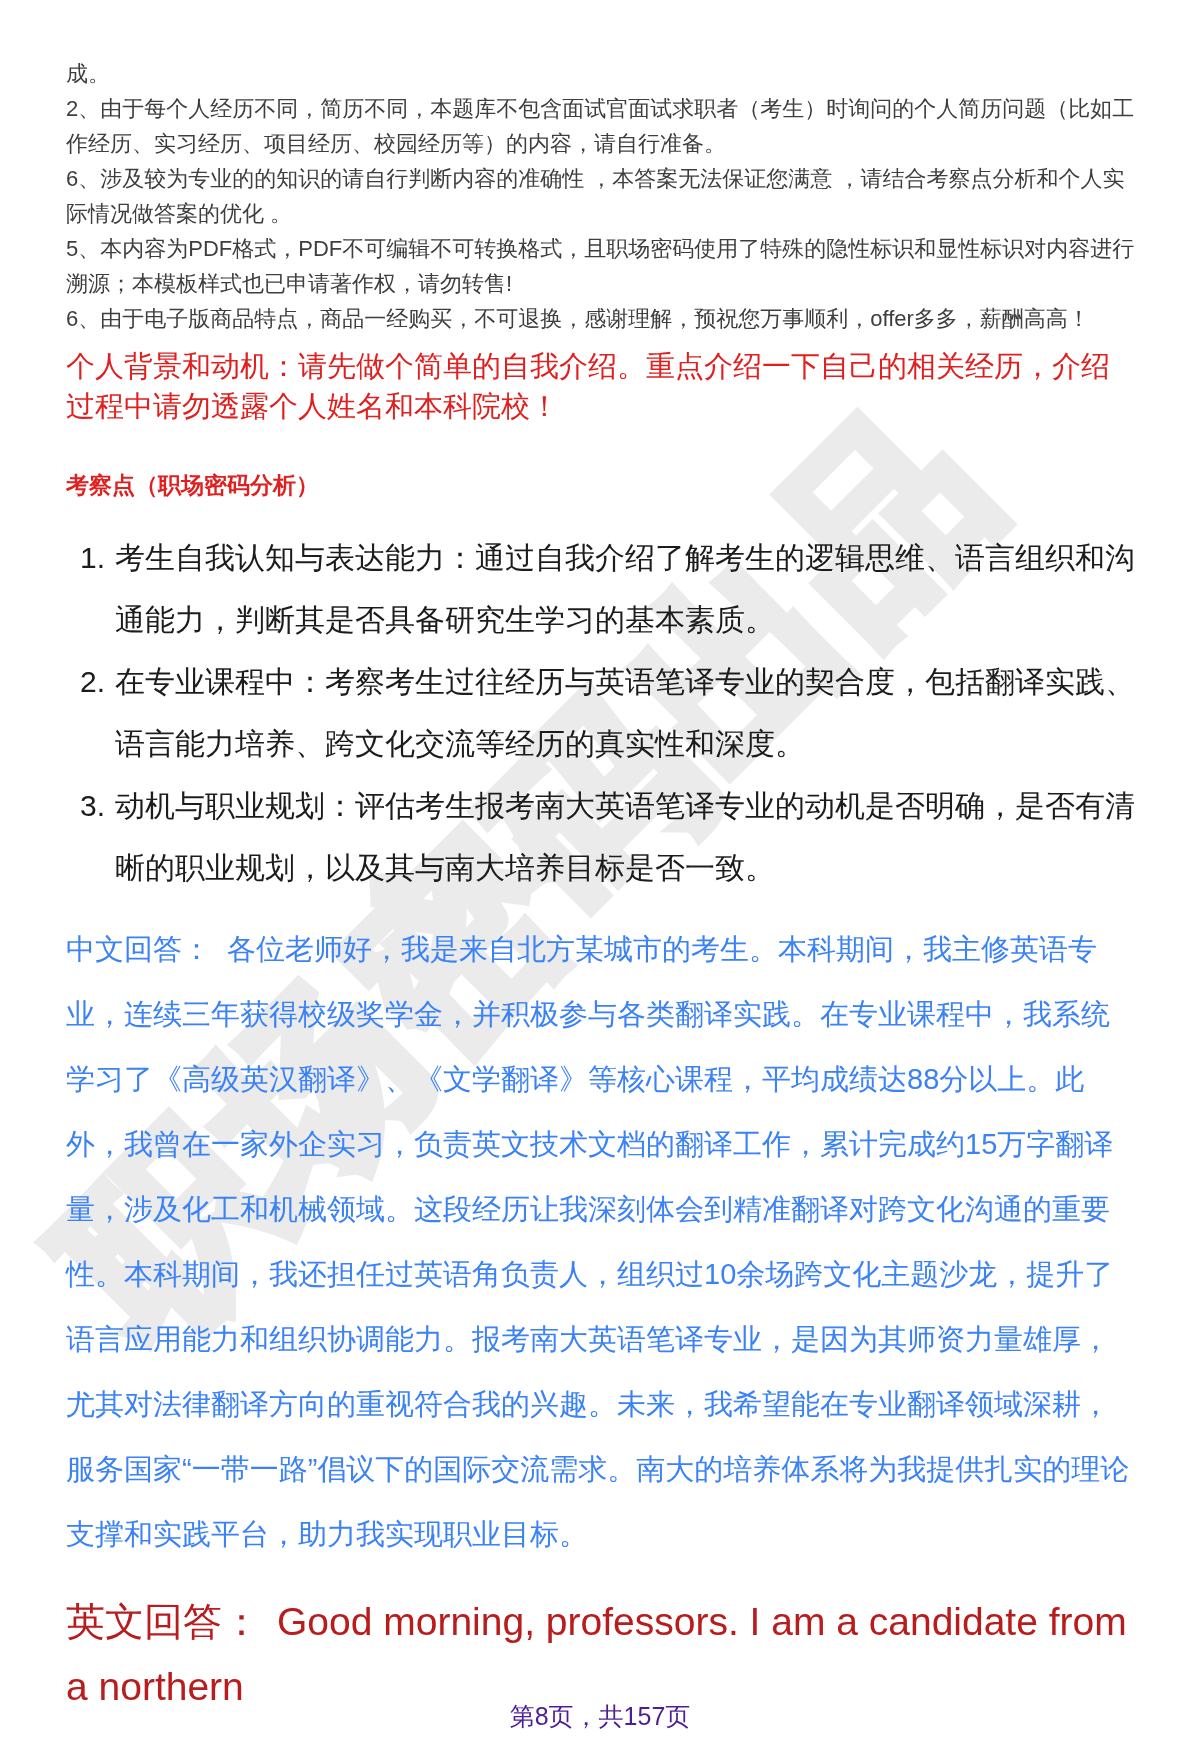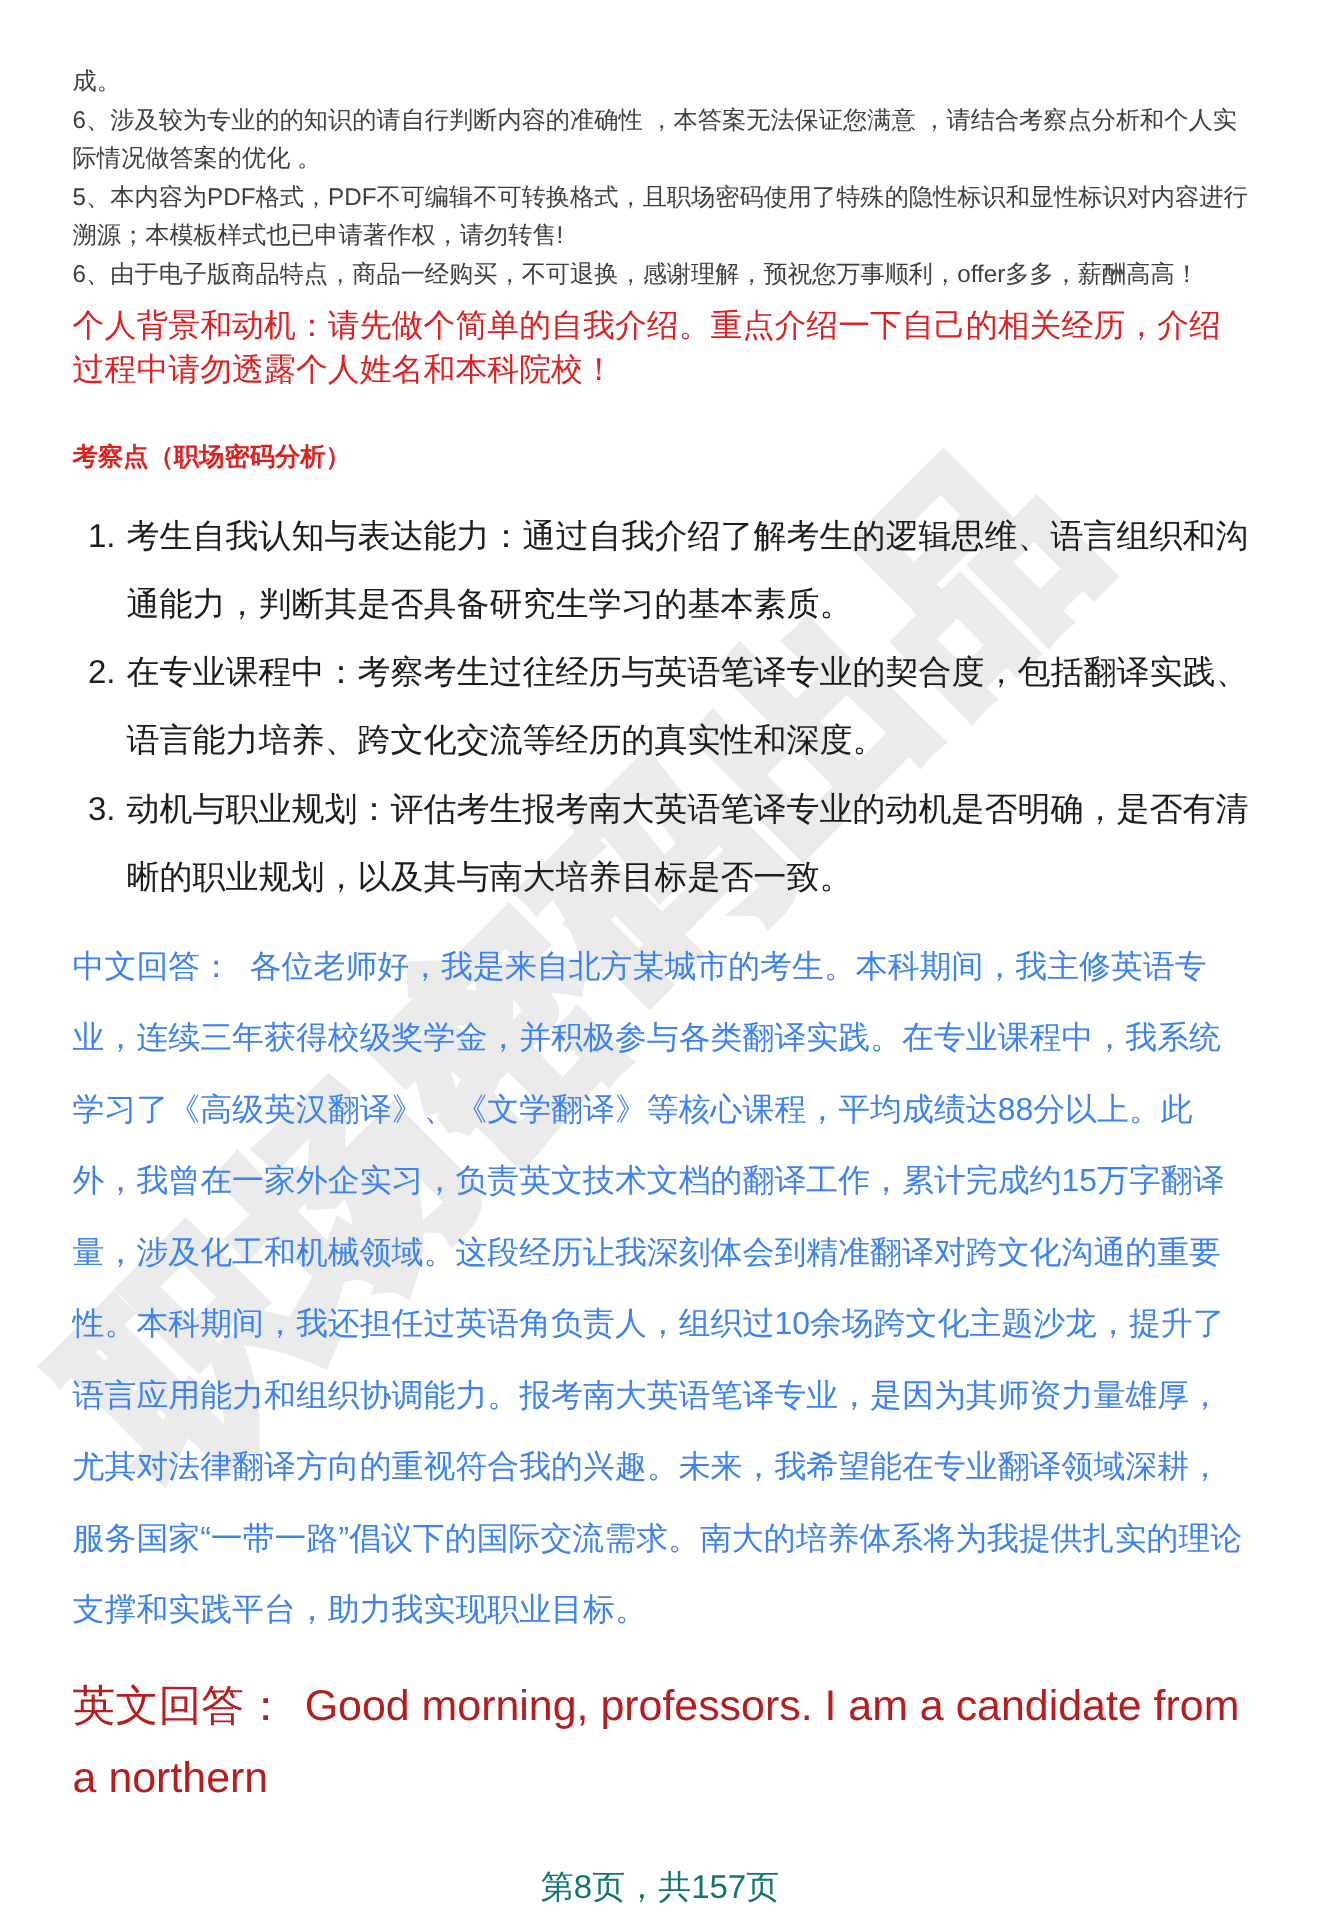--- a/index.html
+++ b/index.html
@@ -79,37 +79,38 @@
     line-height: 65px;
     color: #b91c1c;
   }
   .answer-label { margin-right: 16px; }
   .footer {
     position: absolute;
     left: 0;
     right: 0;
     top: 1696px;
     text-align: center;
-    font-size: 30px;
+    font-size: 25px;
     line-height: 40px;
-    color: #0f766e;
+    color: #4c1d95;
     z-index: 1;
   }
 </style>
 </head>
 <body>
 
 <div class="page">
 
   <div class="watermark">职场密码出品</div>
 
   <div class="content">
 
     <div class="disclaimer">
       <p>成。</p>
+      <p>2、由于每个人经历不同，简历不同，本题库不包含面试官面试求职者（考生）时询问的个人简历问题（比如工作经历、实习经历、项目经历、校园经历等）的内容，请自行准备。</p>
       <p>6、涉及较为专业的的知识的请自行判断内容的准确性 ，本答案无法保证您满意 ，请结合考察点分析和个人实际情况做答案的优化 。</p>
       <p>5、本内容为PDF格式，PDF不可编辑不可转换格式，且职场密码使用了特殊的隐性标识和显性标识对内容进行溯源；本模板样式也已申请著作权，请勿转售!</p>
       <p>6、由于电子版商品特点，商品一经购买，不可退换，感谢理解，预祝您万事顺利，offer多多，薪酬高高！</p>
     </div>
 
     <p class="q-heading">个人背景和动机：请先做个简单的自我介绍。重点介绍一下自己的相关经历，介绍过程中请勿透露个人姓名和本科院校！</p>
 
     <p class="section-heading">考察点（职场密码分析）</p>
 
     <div class="points">

